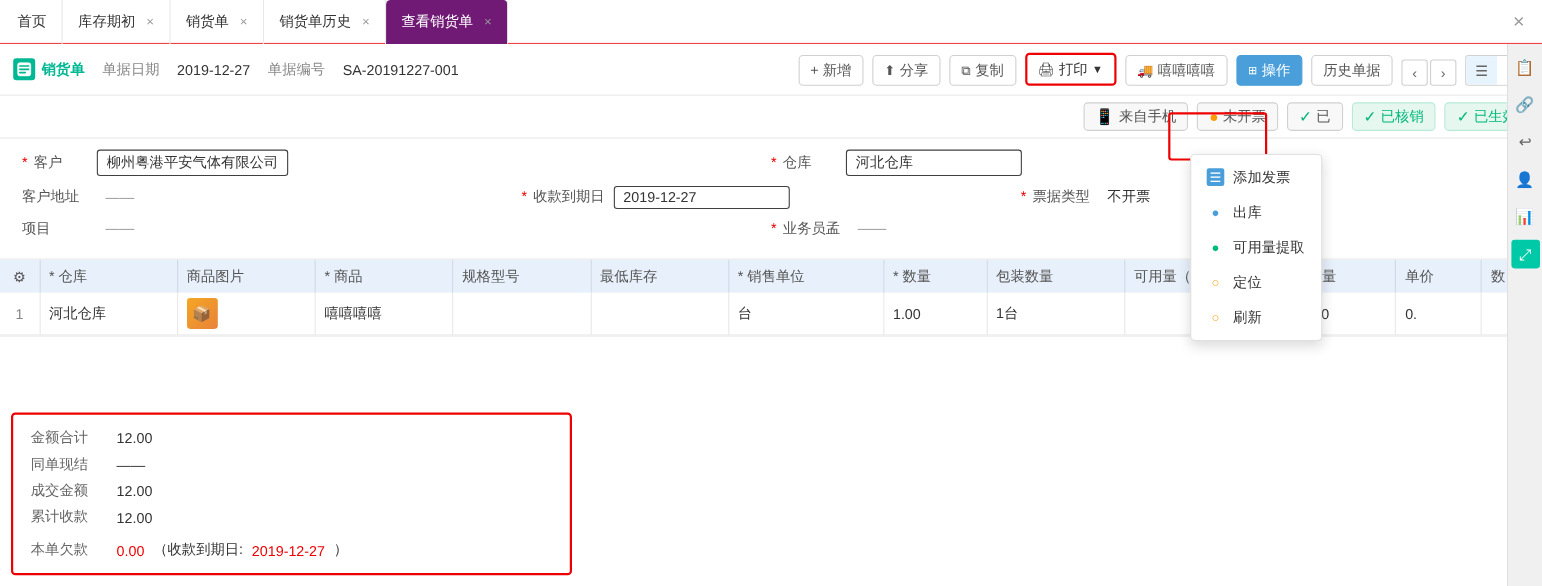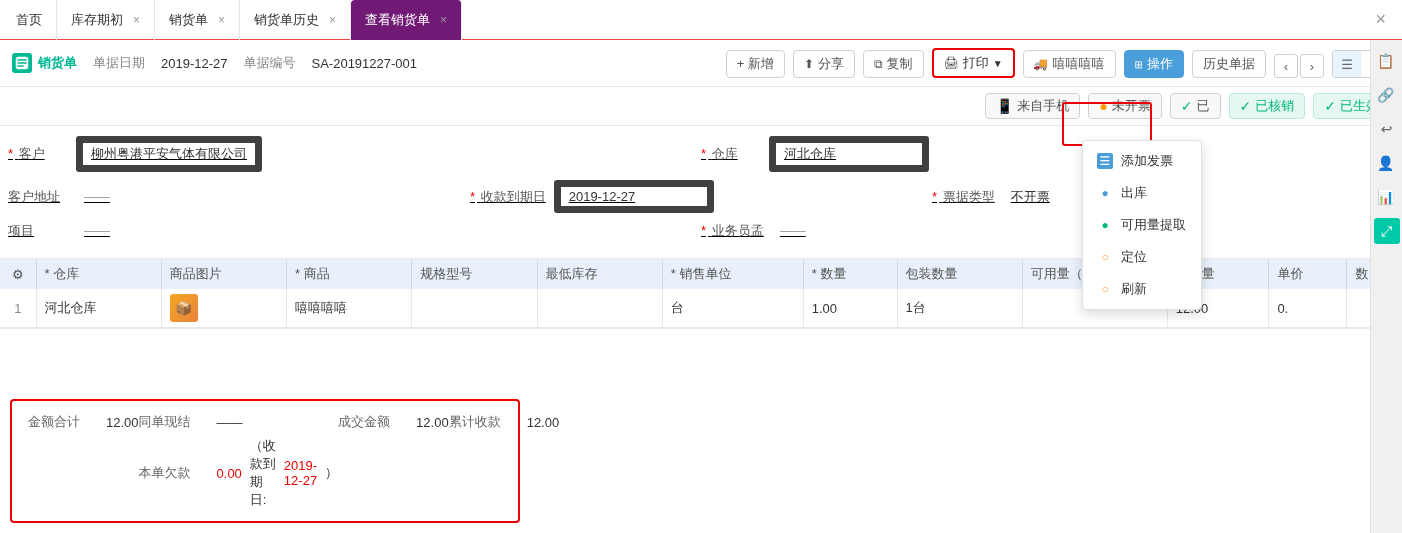--- a/index.html
+++ b/index.html
@@ -183,23 +183,22 @@
       border-radius: 4px;
       padding: 3px 10px;
       display: flex;
       align-items: center;
       gap: 4px;
     }
     .status-spacer { flex: 1; }
 
     
     .form-section {
-      padding: 10px 8px;
+      padding: 10px 20px;
       border-bottom: 1px solid #e8e8e8;
-      text-decoration: underline;
     }
     .form-row {
       display: flex;
       align-items: center;
       margin-bottom: 8px;
       gap: 0;
     }
     .form-field {
       display: flex;
       align-items: center;
@@ -207,21 +206,21 @@
       gap: 8px;
     }
     .form-label {
       color: #555;
       white-space: nowrap;
       min-width: 60px;
     }
     .required-star { color: #e00; margin-right: 2px; }
     .form-value {
       color: #333;
-      border: 7px solid #404040;
+      border: 1px solid #404040;
       border-radius: 3px;
       padding: 2px 8px;
       background: #fff;
       min-width: 160px;
     }
     .form-value-text { color: #333; padding: 2px 8px; }
     .form-dash { color: #999; padding: 2px 8px; }
     .form-add-note {
       color: #f5a623;
       cursor: pointer;
@@ -294,21 +293,21 @@
       background: #fff;
       padding: 12px 16px;
     }
     .collection-title {
       font-weight: bold;
       font-size: 14px;
       margin-bottom: 10px;
     }
     .collection-grid {
       display: grid;
-      grid-template-columns: 1fr 1fr 1fr 1fr;
+      grid-template-columns: 1fr;
       gap: 6px 0;
     }
     .collection-row {
       display: flex;
       align-items: center;
       gap: 8px;
     }
     .collection-label { color: #666; white-space: nowrap; min-width: 70px; }
     .collection-value { color: #333; }
     .collection-value-red { color: #e00; }

